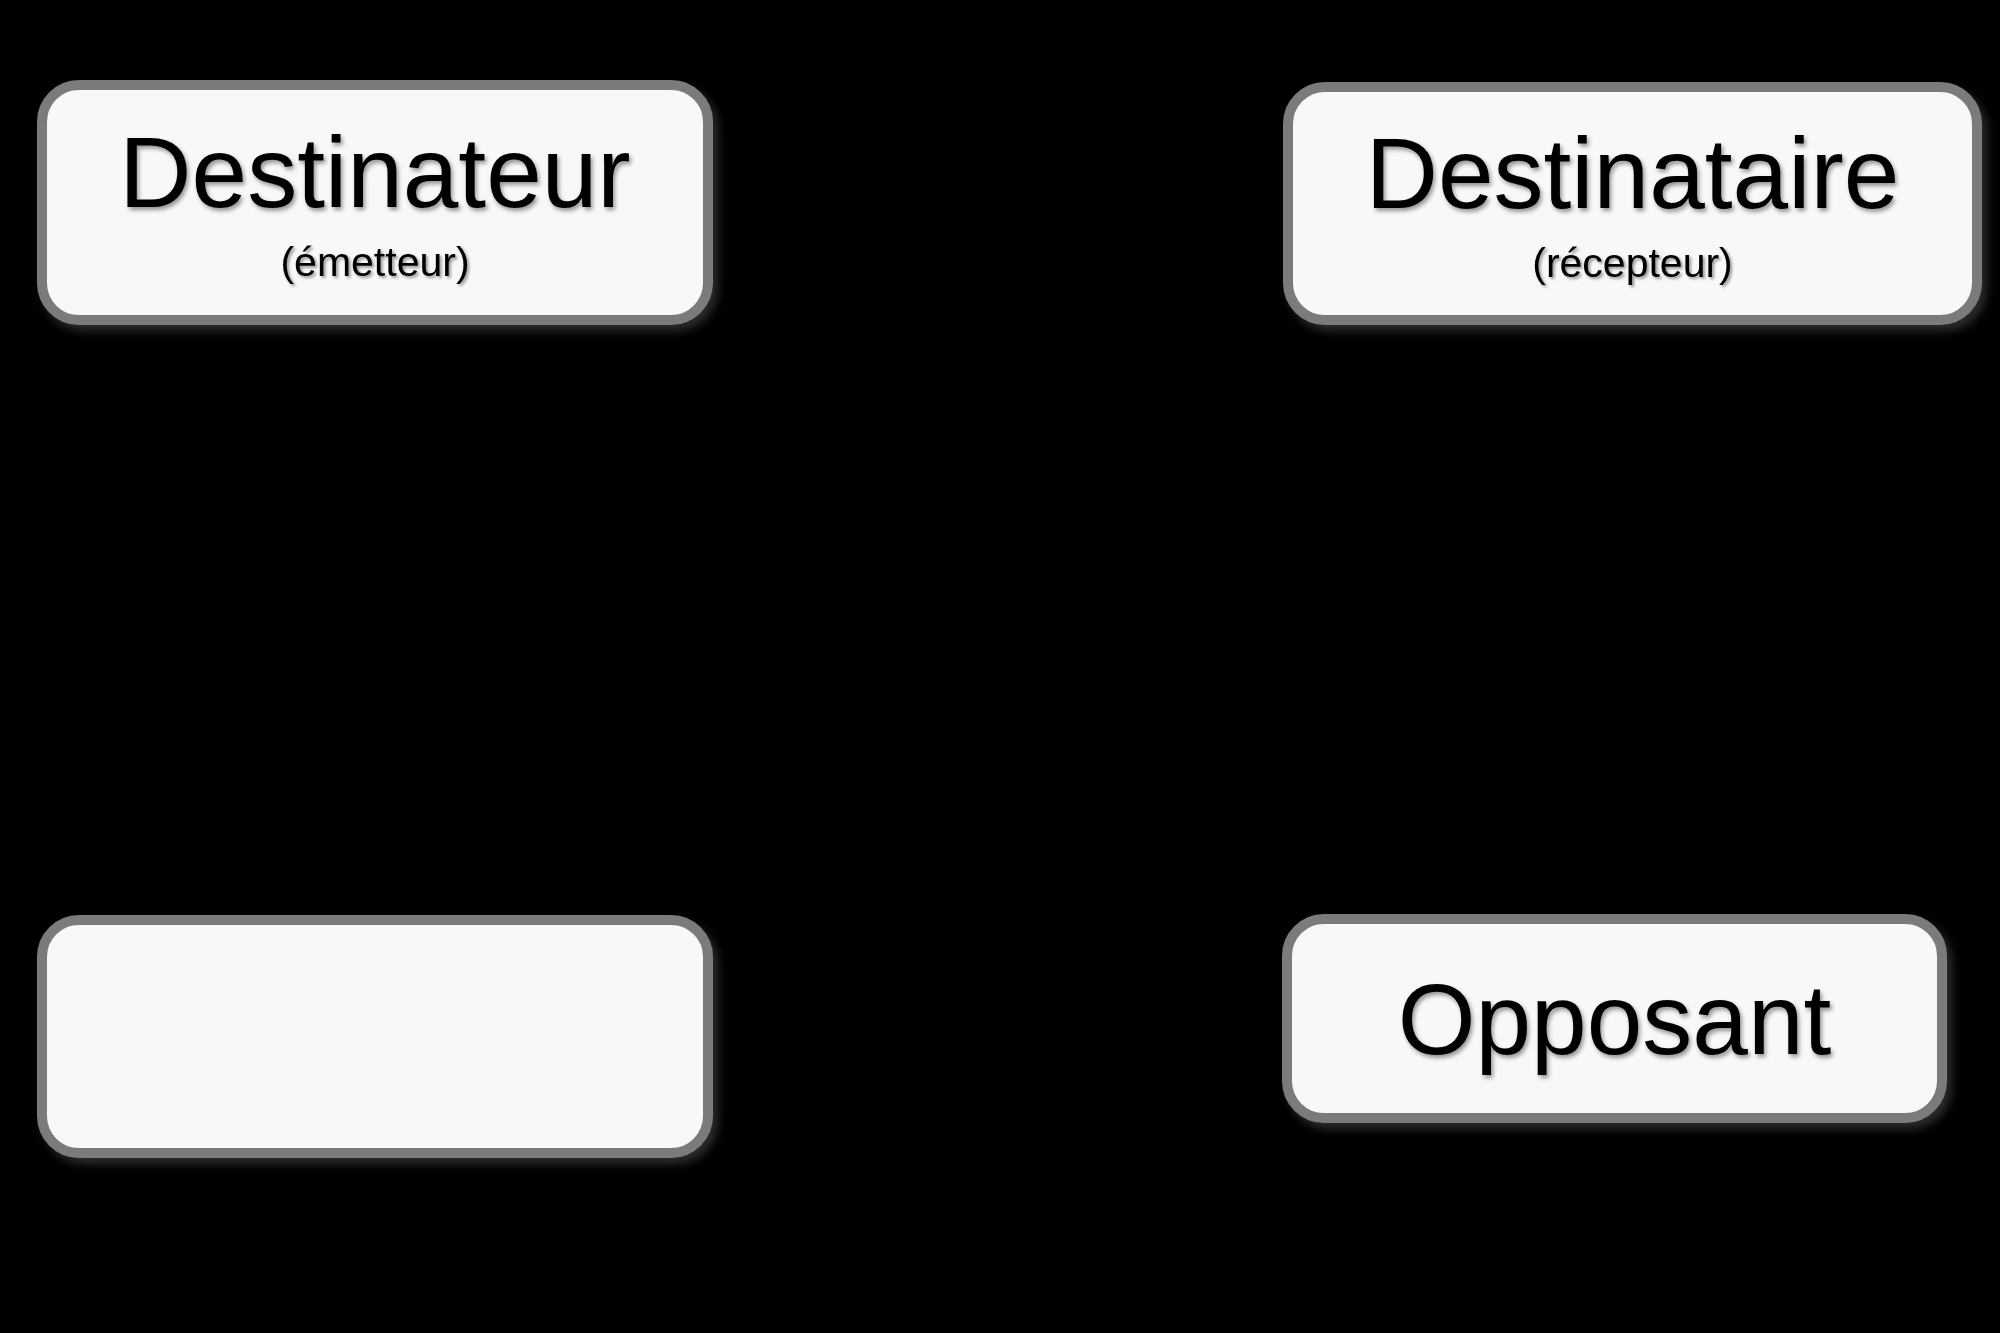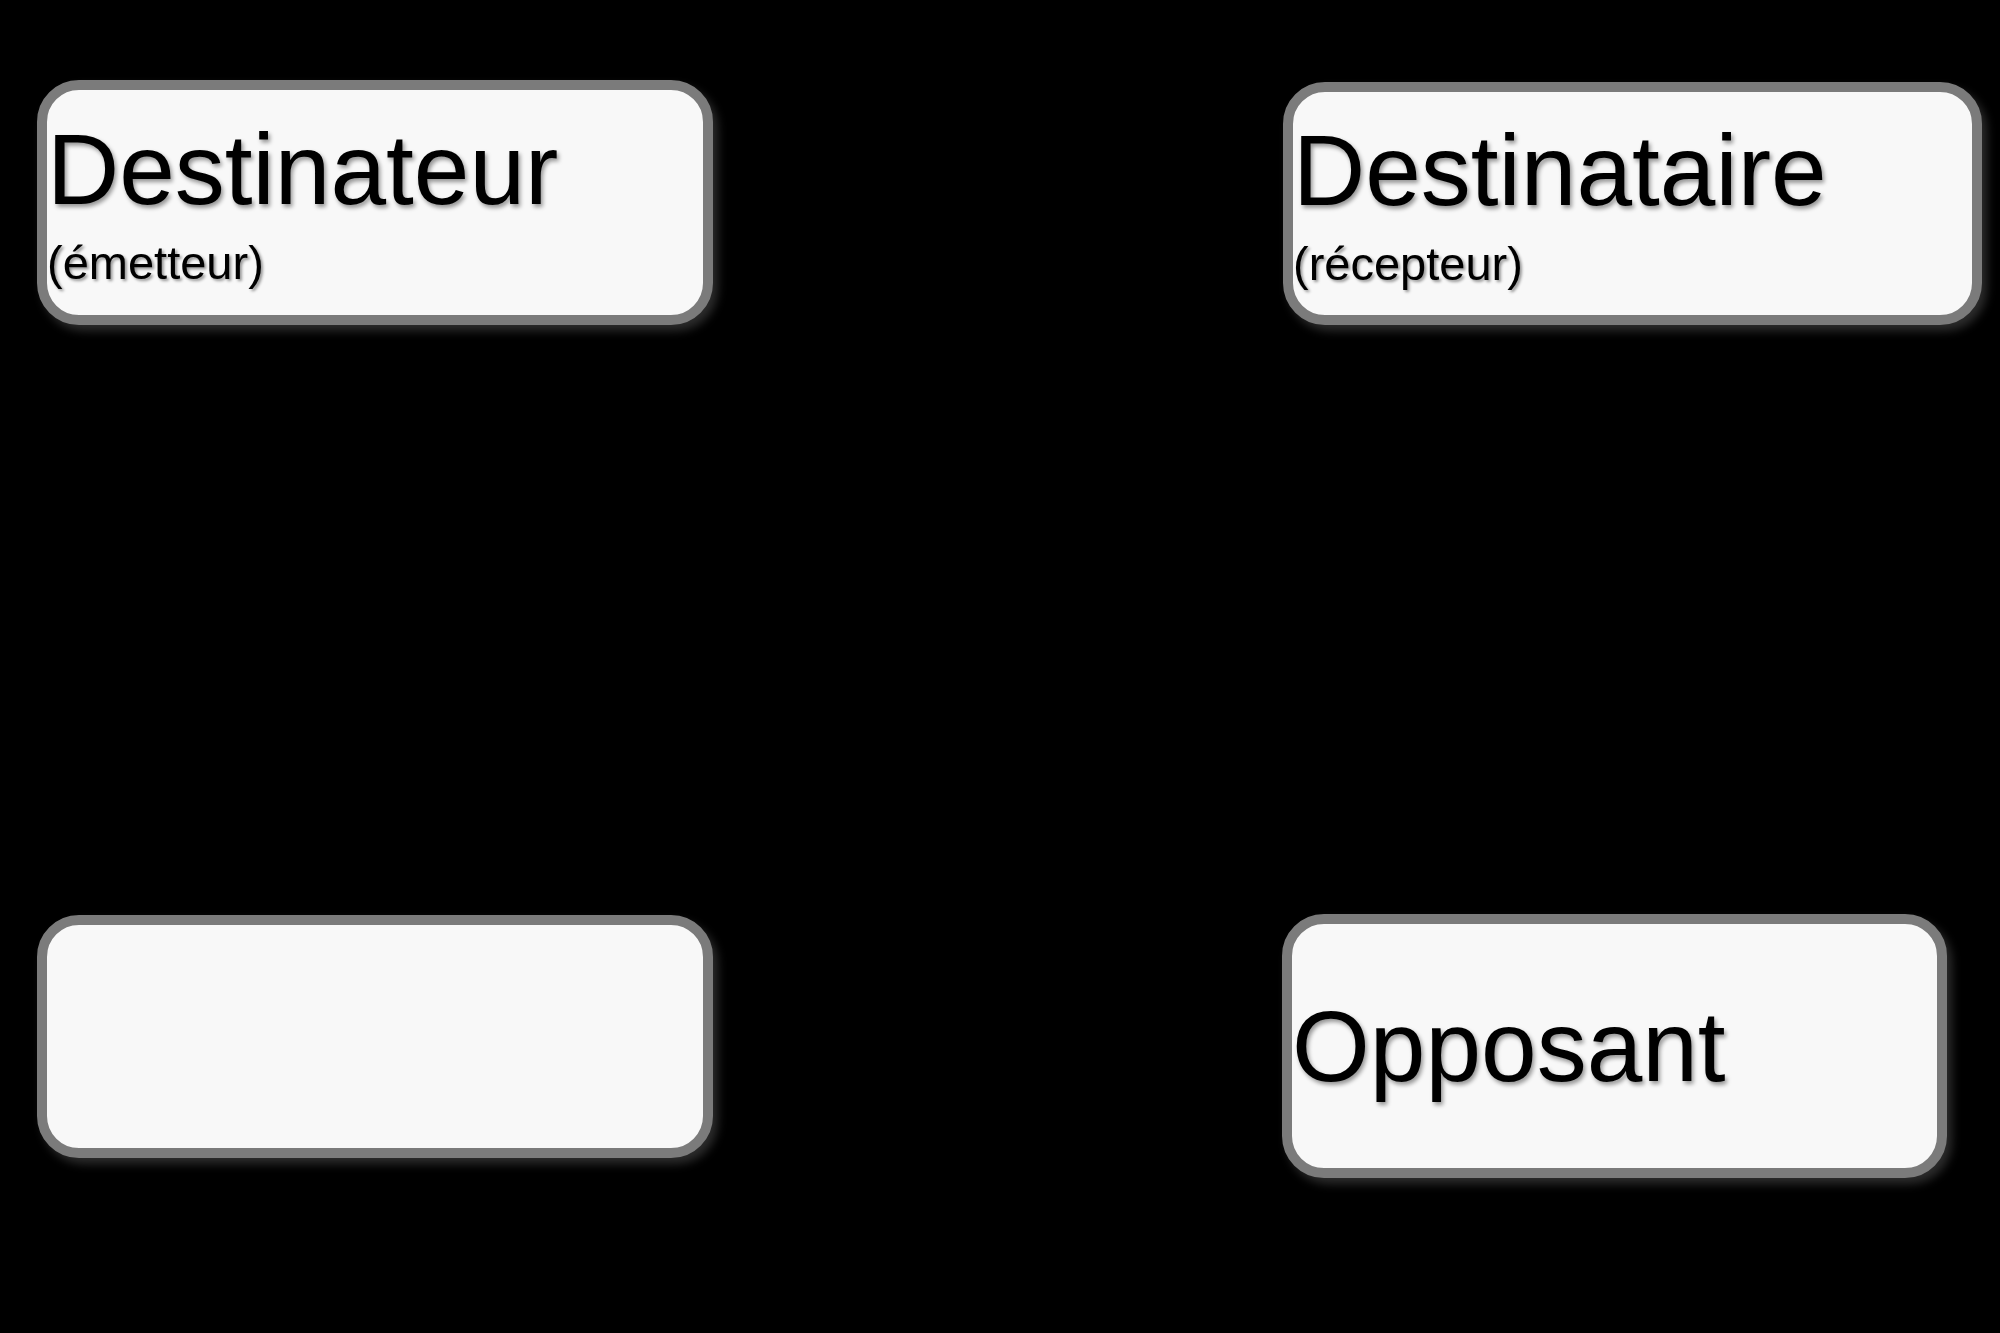--- a/index.html
+++ b/index.html
@@ -19,39 +19,39 @@
     inset: 0;
   }
   .actant-box {
     position: absolute;
     box-sizing: border-box;
     background: var(--box-fill, #f8f8f8);
     border: 10px solid var(--box-border, #7b7b7b);
     border-radius: 42px;
     display: flex;
     flex-direction: column;
-    align-items: flex-start;
+    align-items: center;
     justify-content: center;
     gap: 20px;
     box-shadow: 5px 6px 10px rgba(125, 125, 125, 0.35);
     text-align: center;
   }
   .pos-top-left     { left: 37px;   top: 80px;  width: 676px; height: 245px; }
   .pos-top-right    { left: 1283px; top: 82px;  width: 699px; height: 243px; }
   .pos-bottom-left  { left: 37px;   top: 915px; width: 676px; height: 243px; }
-  .pos-bottom-right { left: 1282px; top: 914px; width: 665px; height: 264px; }
+  .pos-bottom-right { left: 1282px; top: 914px; width: 665px; height: 209px; }
   .actant-title {
     font-size: 100px;
     line-height: 1;
     color: var(--text, #000000);
     text-shadow: 2px 3px 4px rgba(0, 0, 0, 0.40);
     white-space: nowrap;
   }
   .actant-subtitle {
-    font-size: 47px;
+    font-size: 41px;
     line-height: 1;
     color: var(--text, #000000);
     text-shadow: 2px 2px 3px rgba(0, 0, 0, 0.40);
     white-space: nowrap;
   }
 </style>
 </head>
 <body>
 
 <div class="canvas">

